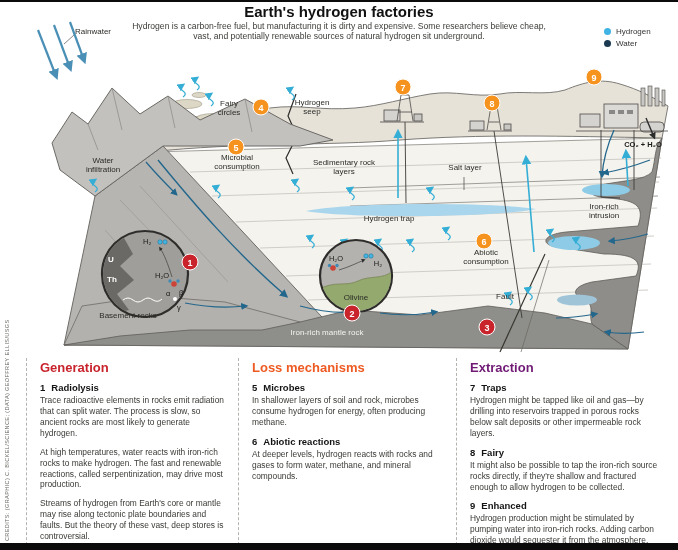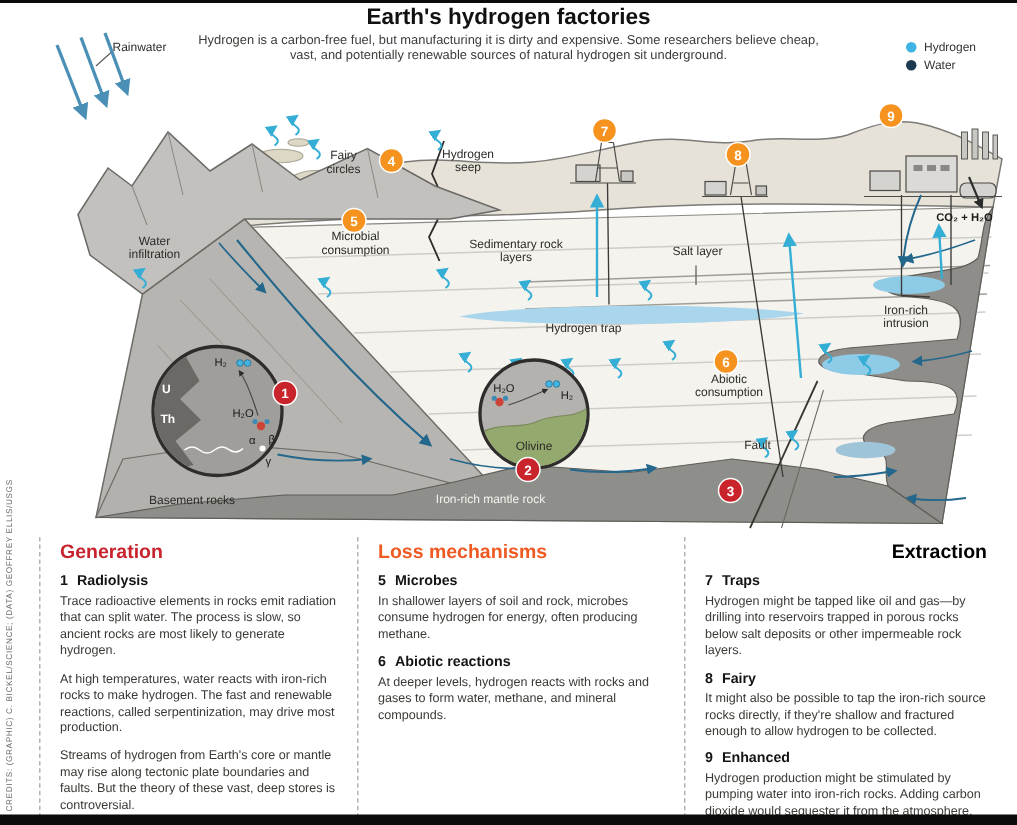--- a/index.html
+++ b/index.html
@@ -25,21 +25,21 @@
          display:flex;align-items:center;justify-content:center;color:#fff;font-size:9px;font-weight:bold;
          transform:translate(-50%,-50%);box-sizing:content-box;}
   .bred{background:#c9242b;} .borg{background:#f6921e;}
   svg{position:absolute;left:0;top:0;}
   svg text{font-family:"Liberation Sans",sans-serif;}
   
   .sections{position:absolute;left:26px;top:358px;width:642px;display:flex;}
   .col{border-left:1px dashed #b5b3af;padding:0 10px 0 13px;box-sizing:border-box;}
   .c1{width:212px;} .c2{width:218px;} .c3{width:212px;}
   .head{margin:2px 0 7px 0;font-size:13px;font-weight:bold;}
-  .h-gen{color:#c8232c;} .h-loss{color:#ee5a22;} .h-ext{color:#000000;text-align:right;}
+  .h-gen{color:#c8232c;} .h-loss{color:#ee5a22;} .h-ext{color:#701a75;}
   .item{margin-bottom:8px;}
   .ititle{font-size:9.5px;font-weight:bold;color:#141414;margin-bottom:2px;}
   .ititle .num{margin-right:6px;}
   .ibody{margin:0;font-size:8.4px;line-height:1.3;color:#3a3a36;}
   .credits{position:absolute;left:4px;top:541px;transform:rotate(-90deg);transform-origin:0 0;
            font-size:5.5px;letter-spacing:.4px;color:#6a6a66;white-space:nowrap;}
 </style>
 </head>
 <body>
 
@@ -245,21 +245,21 @@
   <div class="lbl" style="left:103px;top:157px;width:52px;">Water infiltration</div>
   <div class="lbl" style="left:229px;top:100px;width:40px;">Fairy circles</div>
   <div class="lbl" style="left:312px;top:99px;width:50px;">Hydrogen seep</div>
   <div class="lbl" style="left:237px;top:154px;width:62px;">Microbial consumption</div>
   <div class="lbl" style="left:344px;top:159px;width:70px;">Sedimentary rock layers</div>
   <div class="lbl nw" style="left:465px;top:164px;">Salt layer</div>
   <div class="lbl nw" style="left:389px;top:215px;">Hydrogen trap</div>
   <div class="lbl" style="left:604px;top:203px;width:52px;">Iron-rich intrusion</div>
   <div class="lbl" style="left:486px;top:249px;width:70px;">Abiotic consumption</div>
   <div class="lbl nw" style="left:505px;top:293px;">Fault</div>
-  <div class="lbl nw" style="left:128px;top:330px;">Basement rocks</div>
+  <div class="lbl nw" style="left:128px;top:312px;">Basement rocks</div>
   <div class="lbl nw white" style="left:327px;top:329px;">Iron-rich mantle rock</div>
   <div class="lbl nw bold" style="left:643px;top:141px;">CO₂ + H₂O</div>
 
   <div class="badge bred" style="left:190px;top:262px;">1</div>
   <div class="badge bred" style="left:352px;top:313px;">2</div>
   <div class="badge bred" style="left:487px;top:327px;">3</div>
   <div class="badge borg" style="left:261px;top:107px;">4</div>
   <div class="badge borg" style="left:236px;top:147px;">5</div>
   <div class="badge borg" style="left:484px;top:241px;">6</div>
   <div class="badge borg" style="left:403px;top:87px;">7</div>

